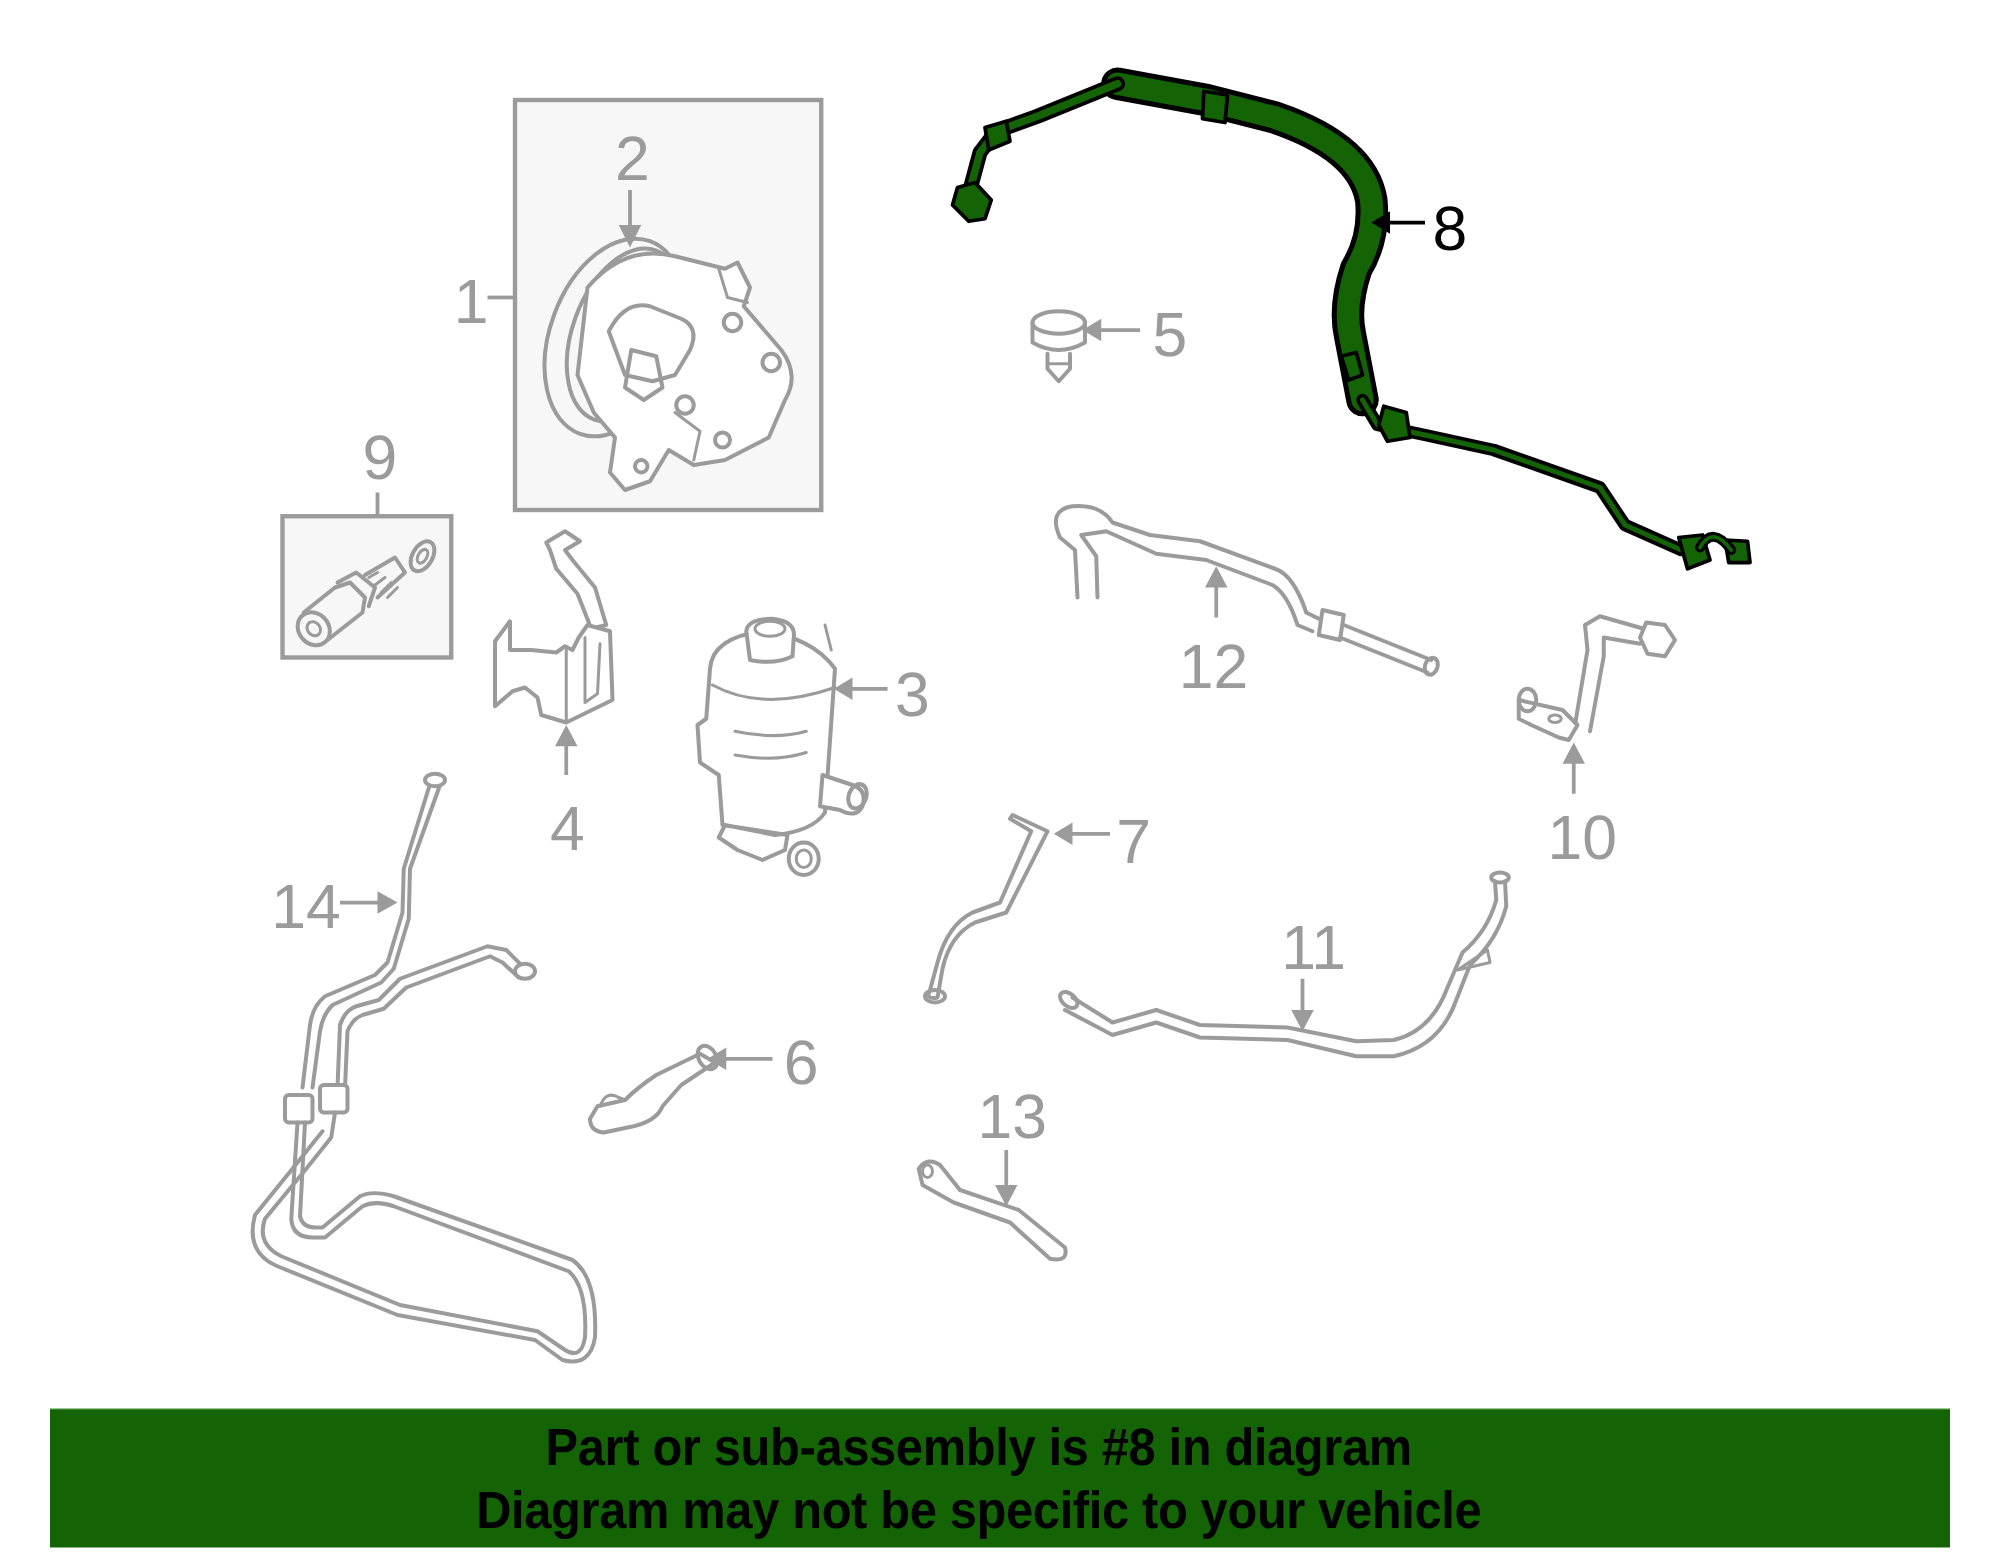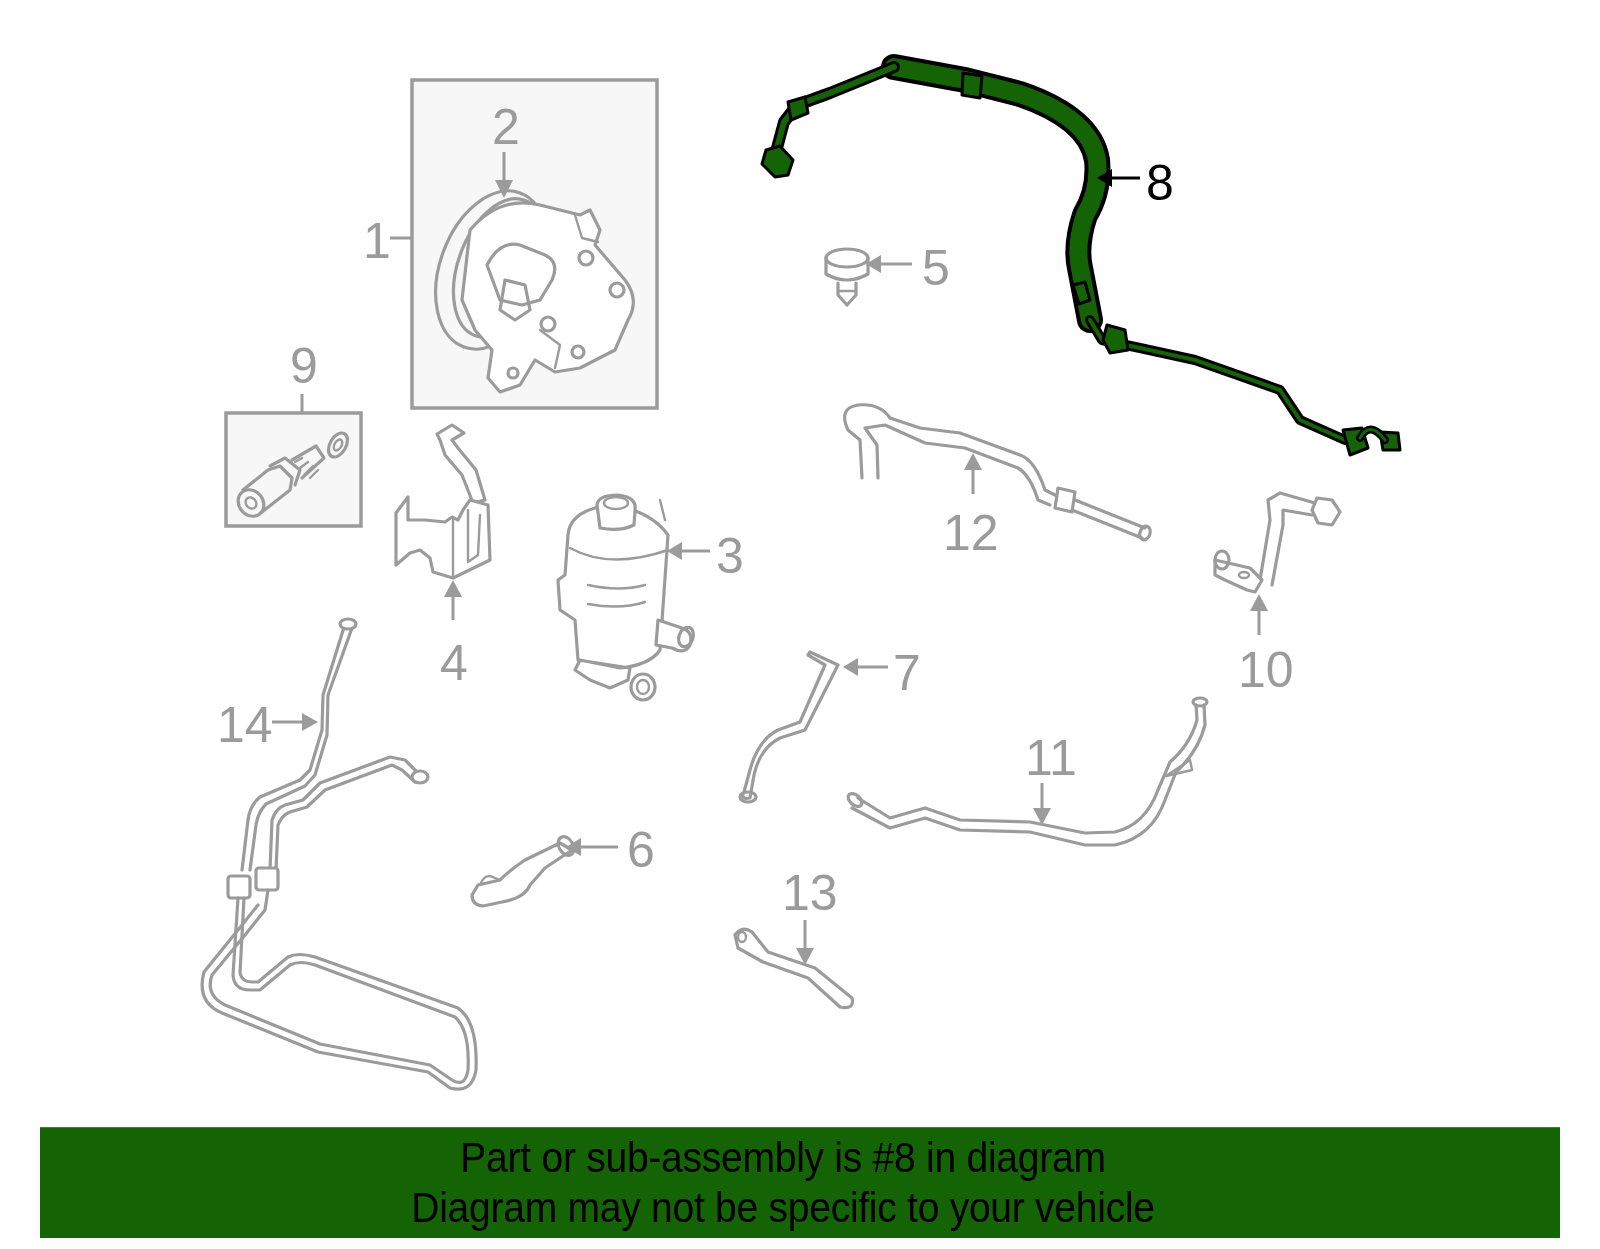--- a/index.html
+++ b/index.html
@@ -14,21 +14,21 @@
   .callout { font-family: "Liberation Sans", sans-serif; font-size: 50px; fill: #9b9b9b; }
   .callout-hl { fill: #000000; }
   .leader-hl { stroke: #000000; }
   .arrowhead-hl { fill: #000000; }
   .kit-box { fill: #f7f7f7; stroke: #9b9b9b; stroke-width: 3.5; }
   .hose-outline { fill: none; stroke: #000000; stroke-linecap: round; stroke-linejoin: round; }
   .hose-core { fill: none; stroke: #146405; stroke-linecap: round; stroke-linejoin: round; }
   .fitting { fill: #146405; stroke: #000; stroke-width: 3; stroke-linejoin: round; }
   #banner { position: absolute; left: 40px; top: 1127px; width: 1520px; height: 111px;
             background: #146405; border-top: 1px solid #3a8a28; box-sizing: border-box;
-            text-align: center; color: #000000; }
+            text-align: center; color: #000000; font-weight: bold; }
   #banner .line { position: absolute; left: 0; width: 1486px; font-size: 42px; line-height: 48px;
                   letter-spacing: -0.3px; transform: scaleX(0.93); transform-origin: center; }
   #banner .l1 { top: 6px; }
   #banner .l2 { top: 56px; }
 </style>
 </head>
 <body>
 
 <svg id="diagram" viewBox="0 0 1600 1249" xmlns="http://www.w3.org/2000/svg">
 

